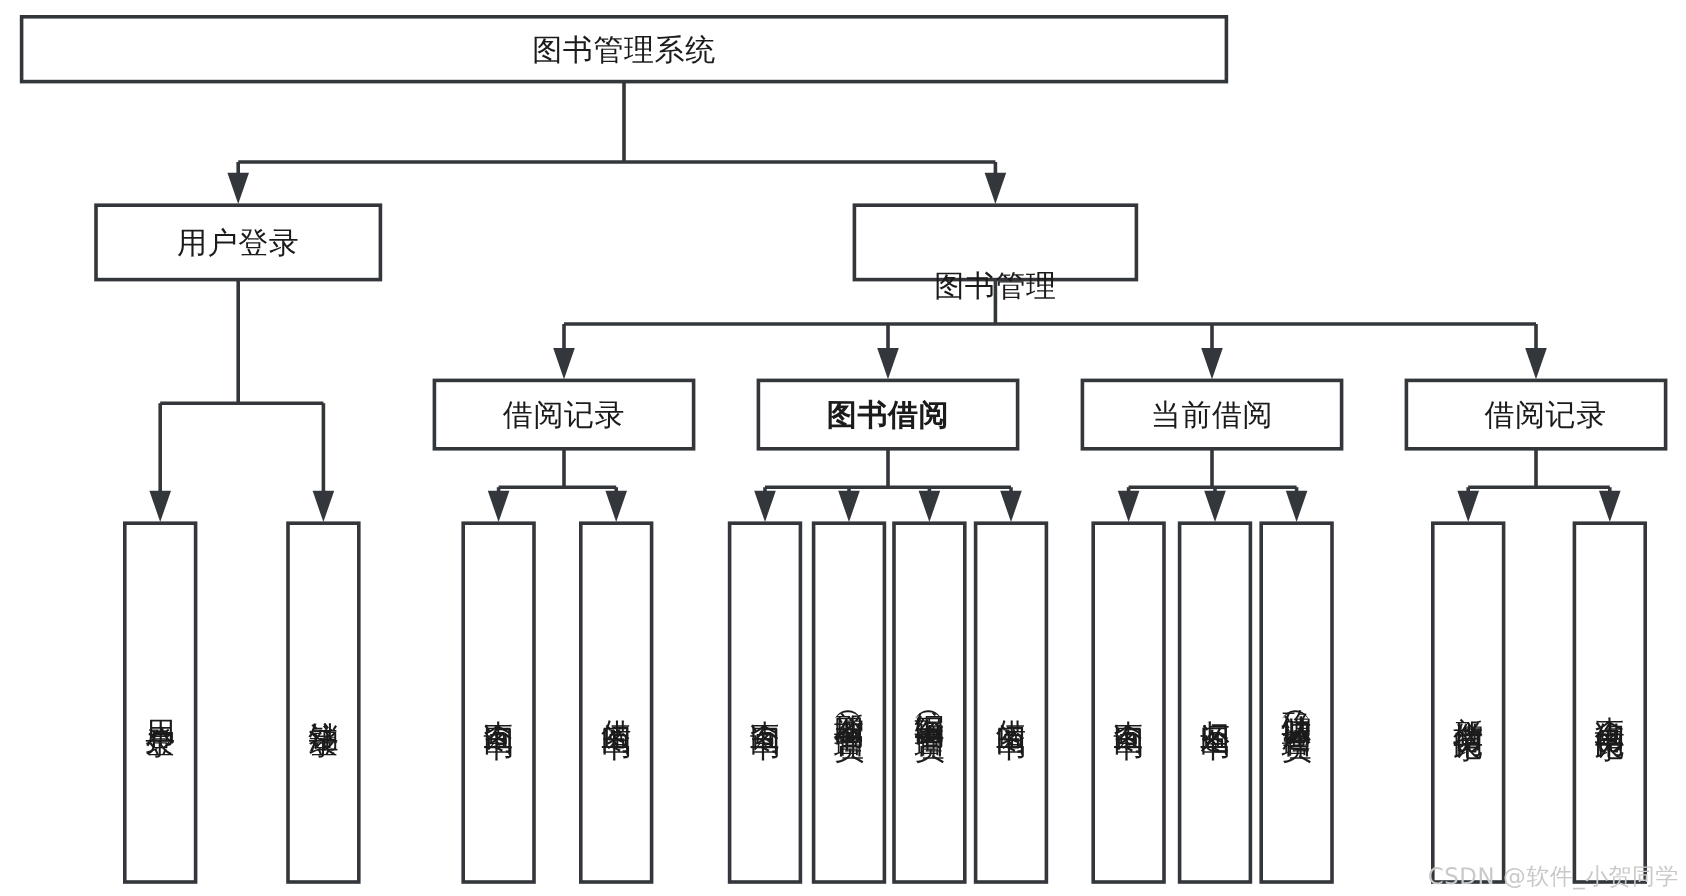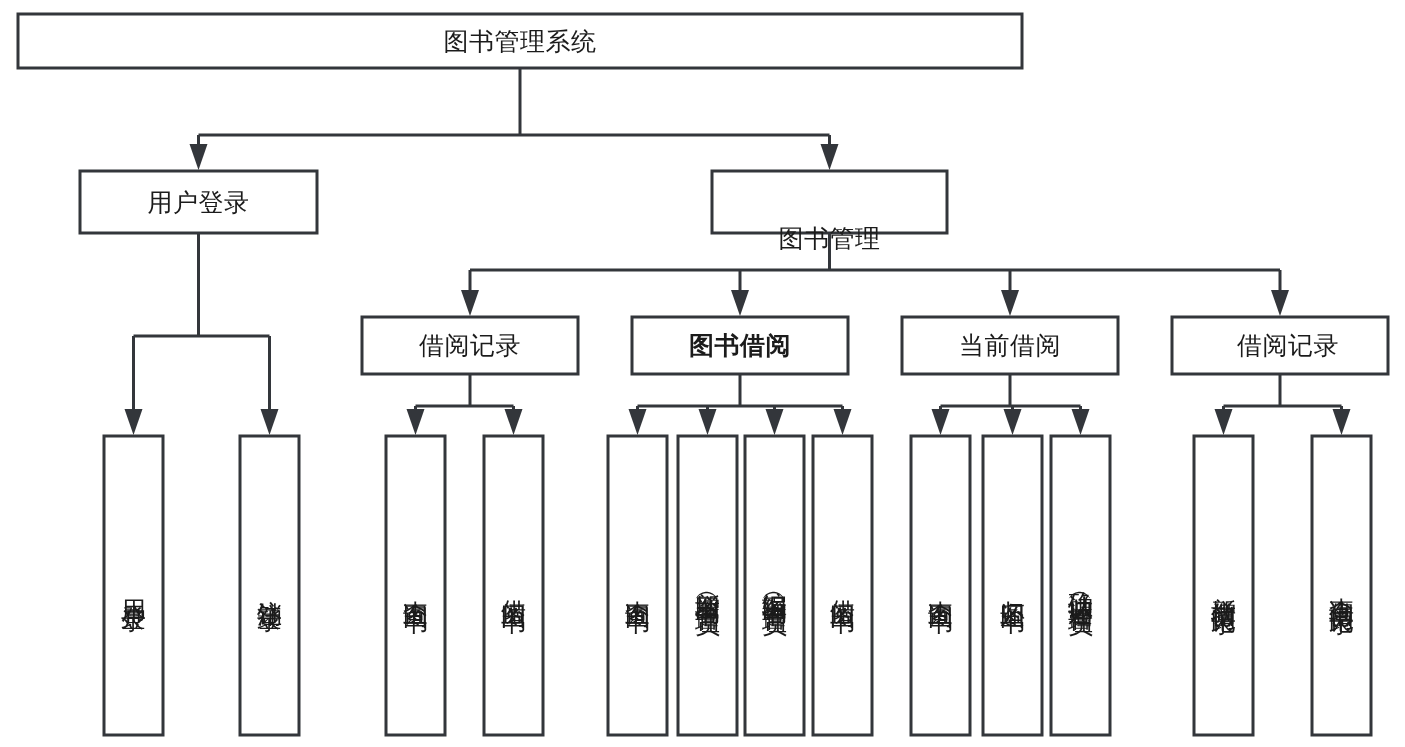--- a/index.html
+++ b/index.html
@@ -189,20 +189,21 @@
       <div class="node-label vertical" style="left: 678px; top: 436px; width: 59px; height: 299px;">新增图书（管理员）</div>
       <div class="node-label vertical" style="left: 745px; top: 436px; width: 59px; height: 299px;">编辑图书（管理员）</div>
       <div class="node-label vertical" style="left: 813px; top: 436px; width: 59px; height: 299px;">借阅图书</div>
       <div class="node-label vertical" style="left: 911px; top: 436px; width: 59px; height: 299px;">查询图书</div>
       <div class="node-label vertical" style="left: 983px; top: 436px; width: 59px; height: 299px;">归还图书</div>
       <div class="node-label vertical" style="left: 1051px; top: 436px; width: 59px; height: 299px;">确认归还（管理员）</div>
       <div class="node-label vertical" style="left: 1194px; top: 436px; width: 59px; height: 299px;">新增借阅记录</div>
       <div class="node-label vertical" style="left: 1312px; top: 436px; width: 59px; height: 299px;">查询借阅记录</div>
     </div>
 
+  <div id="watermark">CSDN @软件_小贺同学</div>
 <div class="node-hit" title="图书管理系统" style="left: 18px; top: 14px; width: 1004px; height: 54px;"></div>
     <div class="node-hit" title="用户登录" style="left: 80px; top: 171px; width: 237px; height: 62px;"></div>
     <div class="node-hit" title="图书管理" style="left: 712px; top: 171px; width: 235px; height: 62px;"></div>
     <div class="node-hit" title="新书推荐" style="left: 362px; top: 317px; width: 216px; height: 57px;"></div>
     <div class="node-hit" title="图书借阅" style="left: 632px; top: 317px; width: 216px; height: 57px;"></div>
     <div class="node-hit" title="当前借阅" style="left: 902px; top: 317px; width: 216px; height: 57px;"></div>
     <div class="node-hit" title="借阅记录" style="left: 1172px; top: 317px; width: 216px; height: 57px;"></div>
     <div class="node-hit" title="用户登录" style="left: 104px; top: 436px; width: 59px; height: 299px;"></div>
     <div class="node-hit" title="注销登录" style="left: 240px; top: 436px; width: 59px; height: 299px;"></div>
     <div class="node-hit" title="查询图书" style="left: 386px; top: 436px; width: 59px; height: 299px;"></div>

